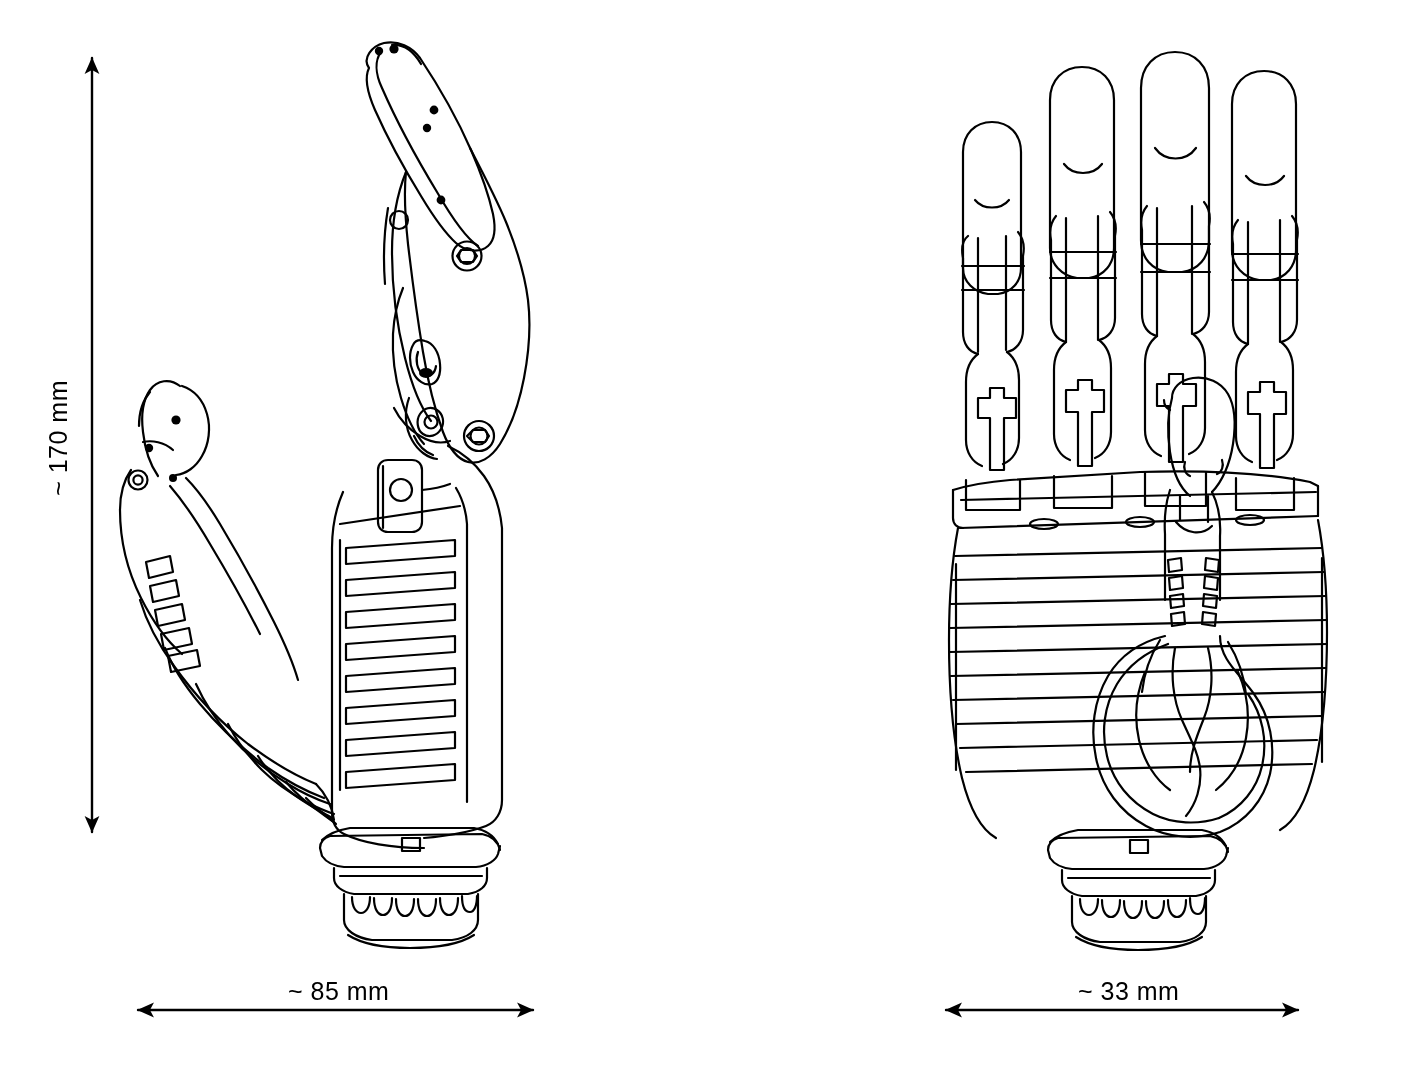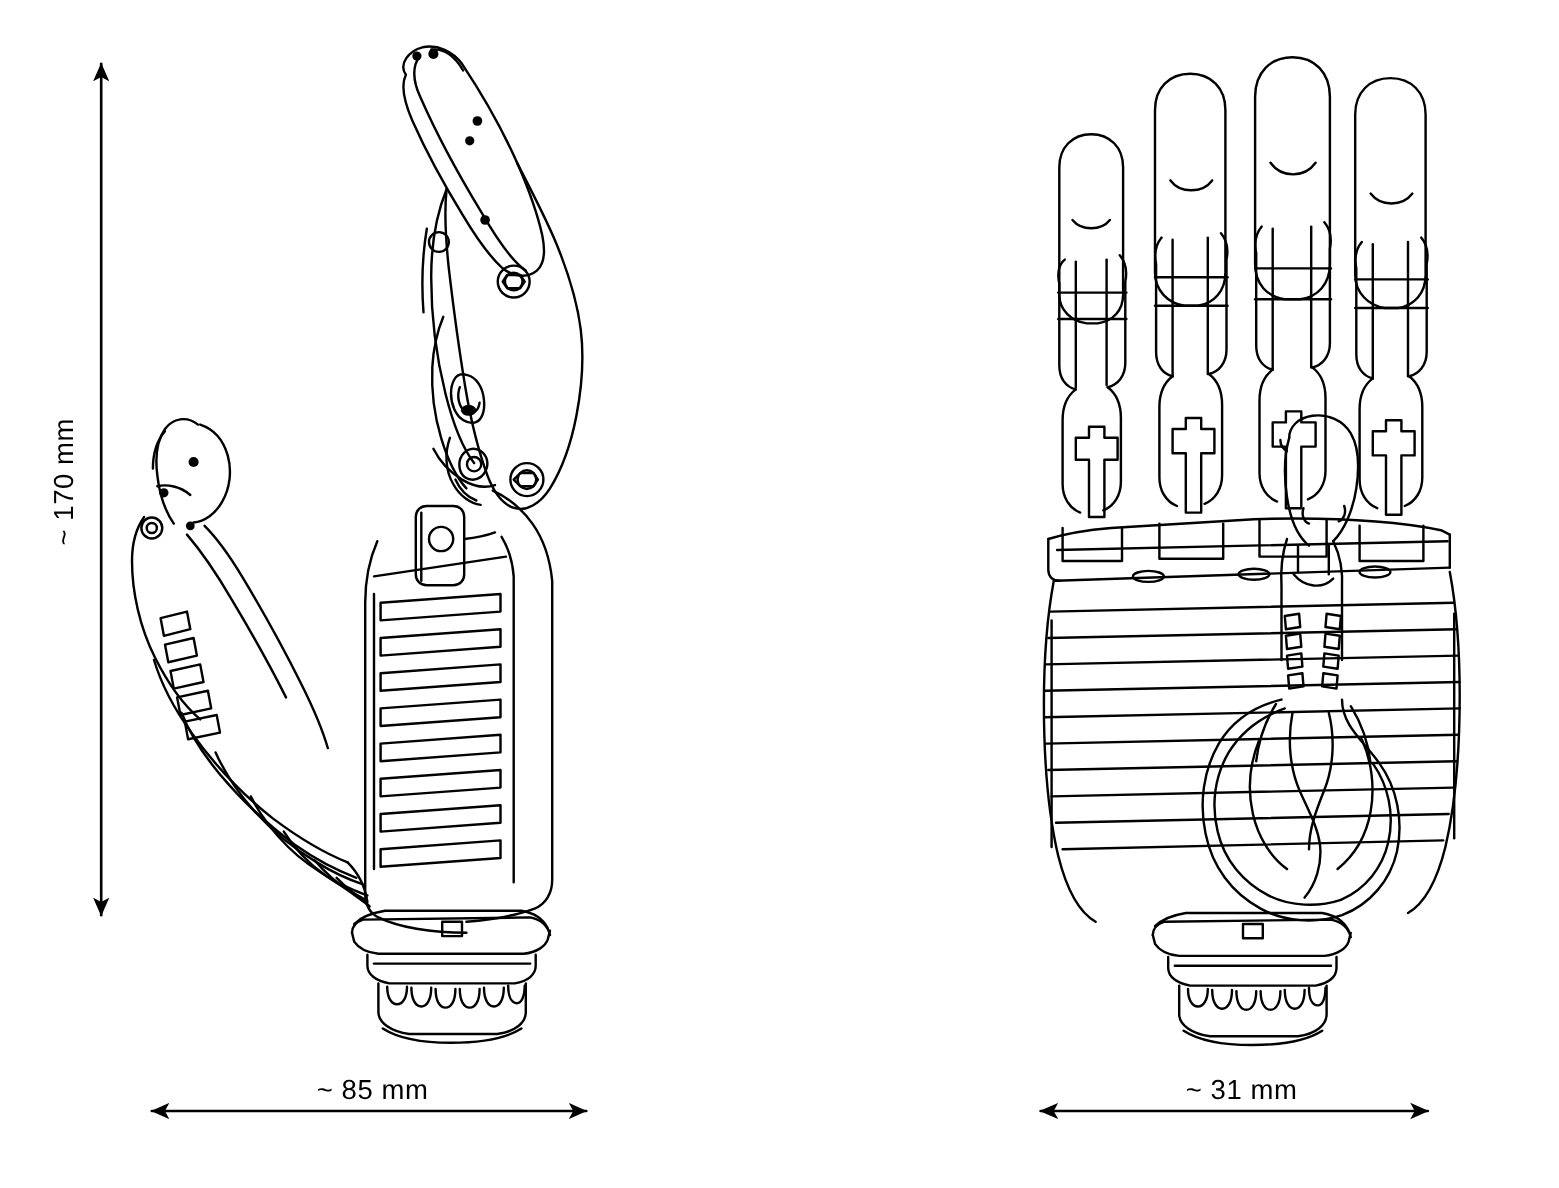--- a/index.html
+++ b/index.html
@@ -374,15 +374,15 @@
         <line x1="138" y1="1010" x2="533" y2="1010" marker-start="url(#arrHead)" marker-end="url(#arrHead)"></line>
         <line x1="946" y1="1010" x2="1298" y2="1010" marker-start="url(#arrHead)" marker-end="url(#arrHead)"></line>
       </g>
     </g>
   </svg>
 
   <div class="dim-label" id="label-height">~ 170 mm</div>
 
   <div class="dim-label" id="label-width-side">~ 85 mm</div>
 
-  <div class="dim-label" id="label-width-front">~ 31 mm</div>
+  <div class="dim-label" id="label-width-front">~ 33 mm</div>
 
 </div>
 
 </body></html>

